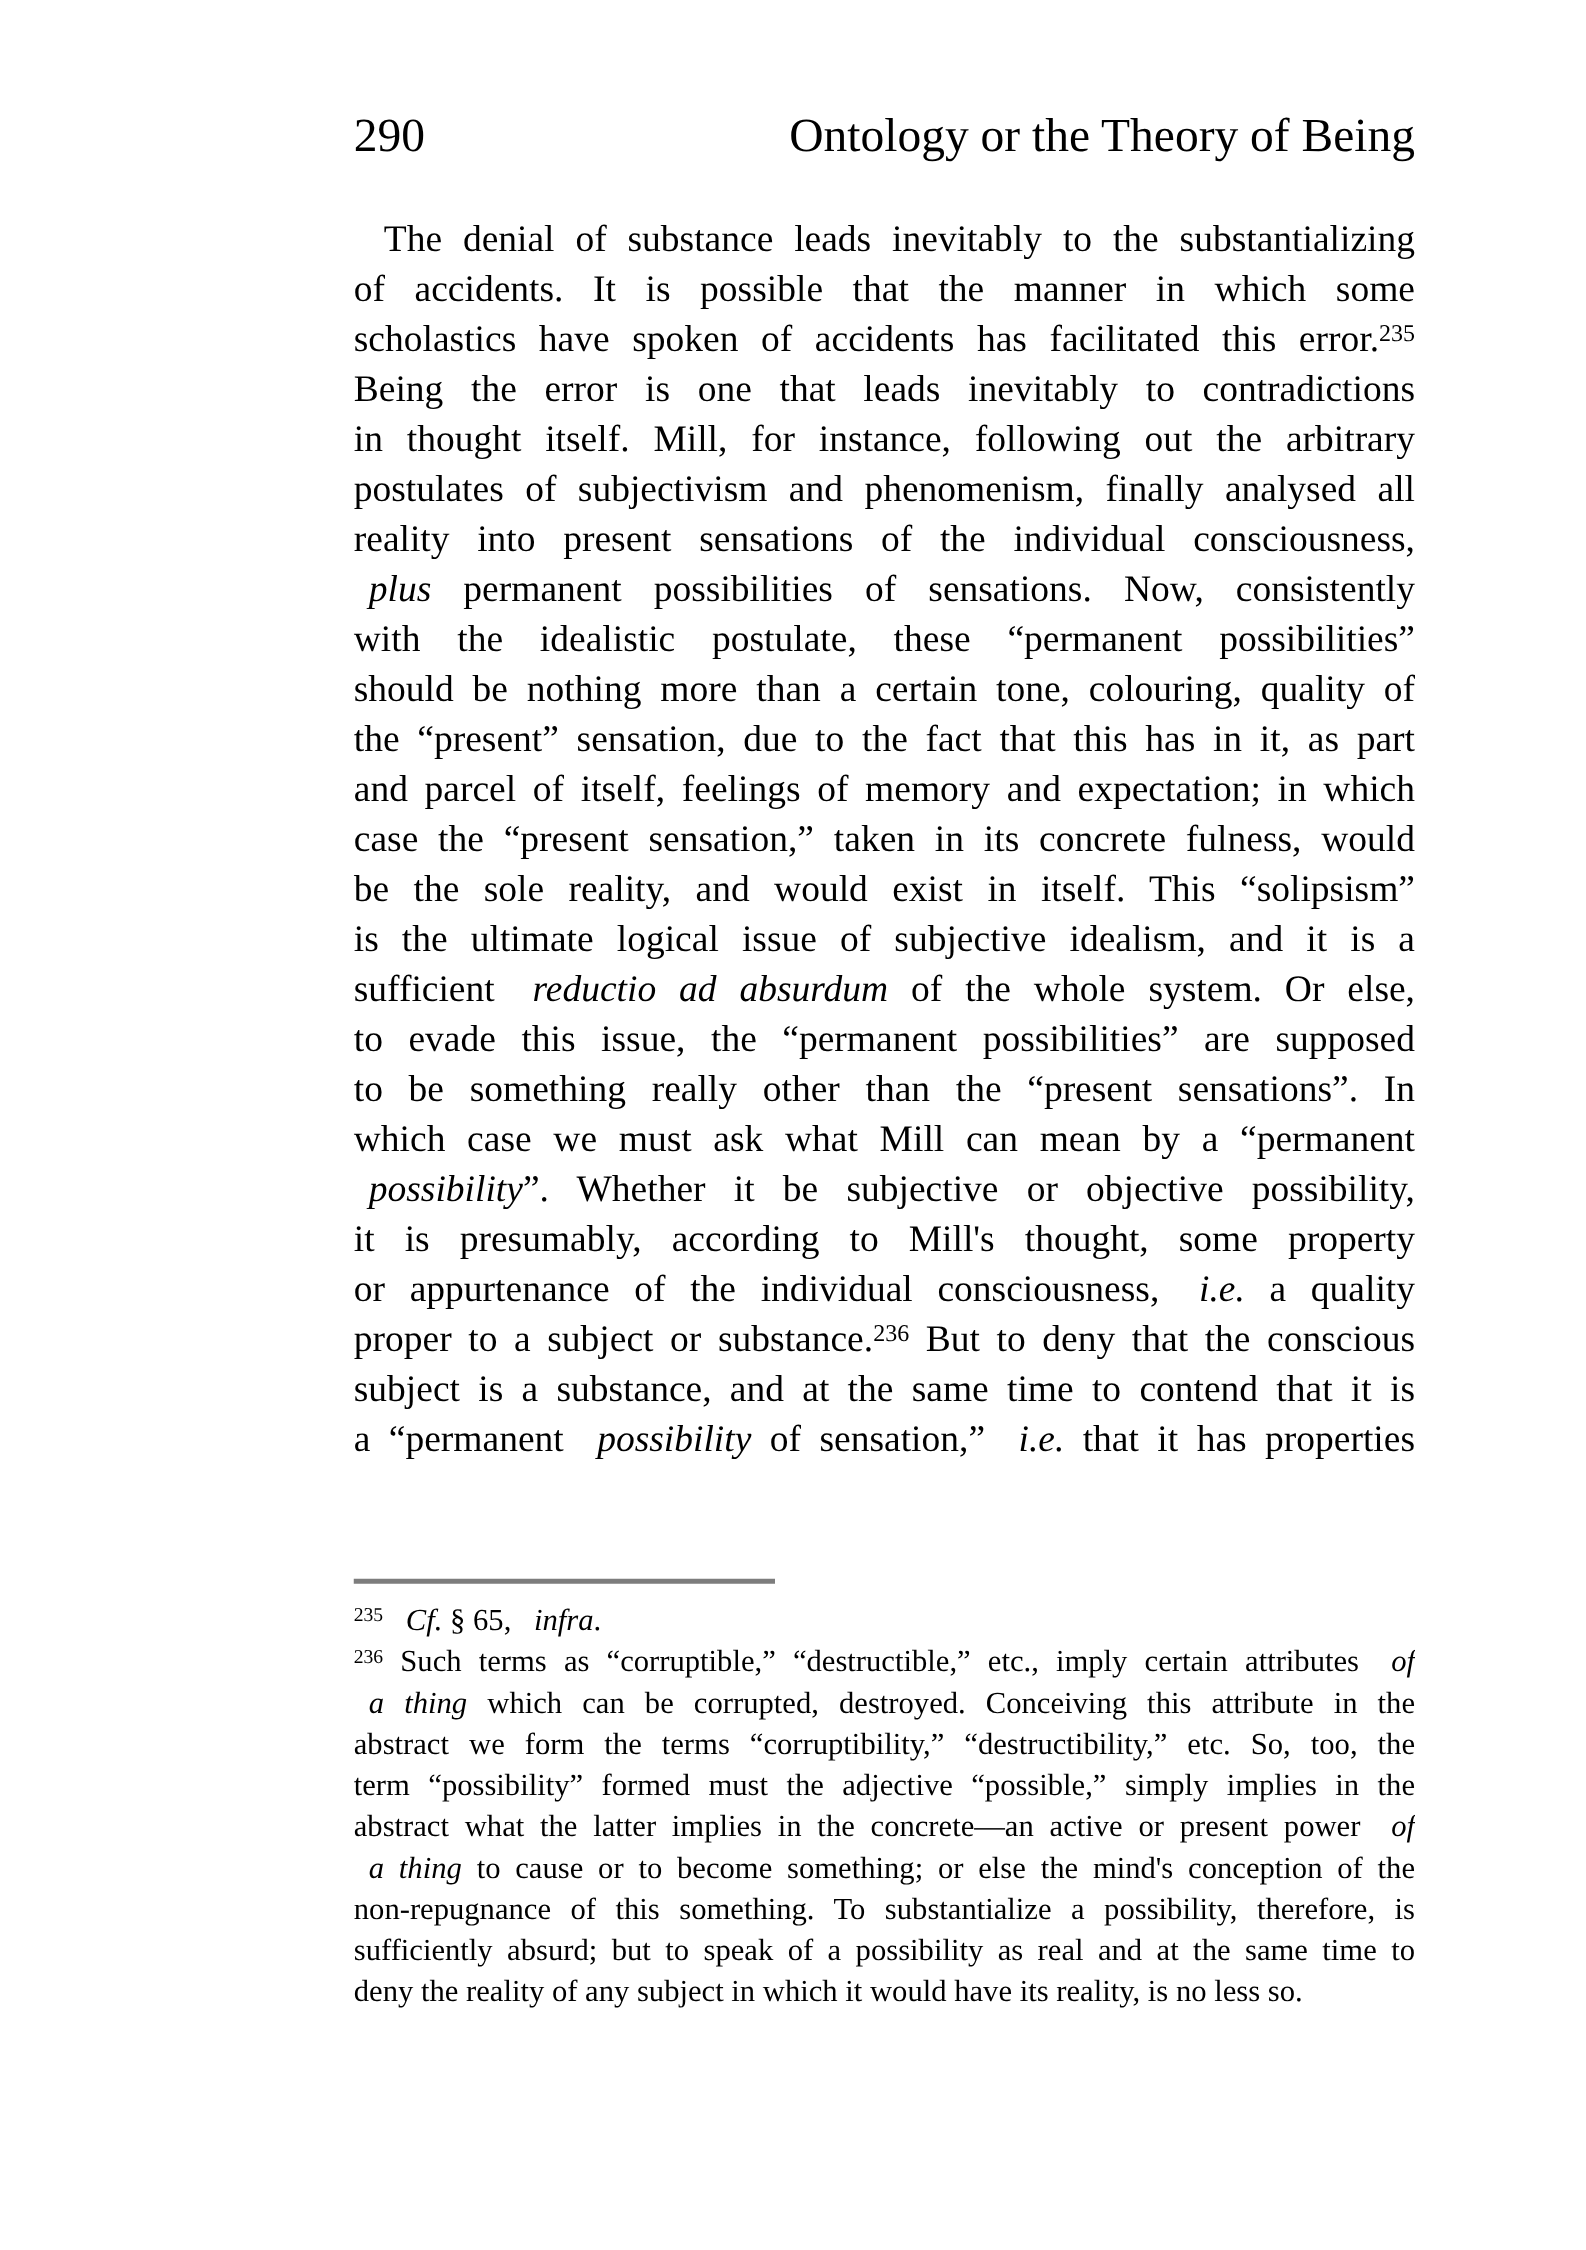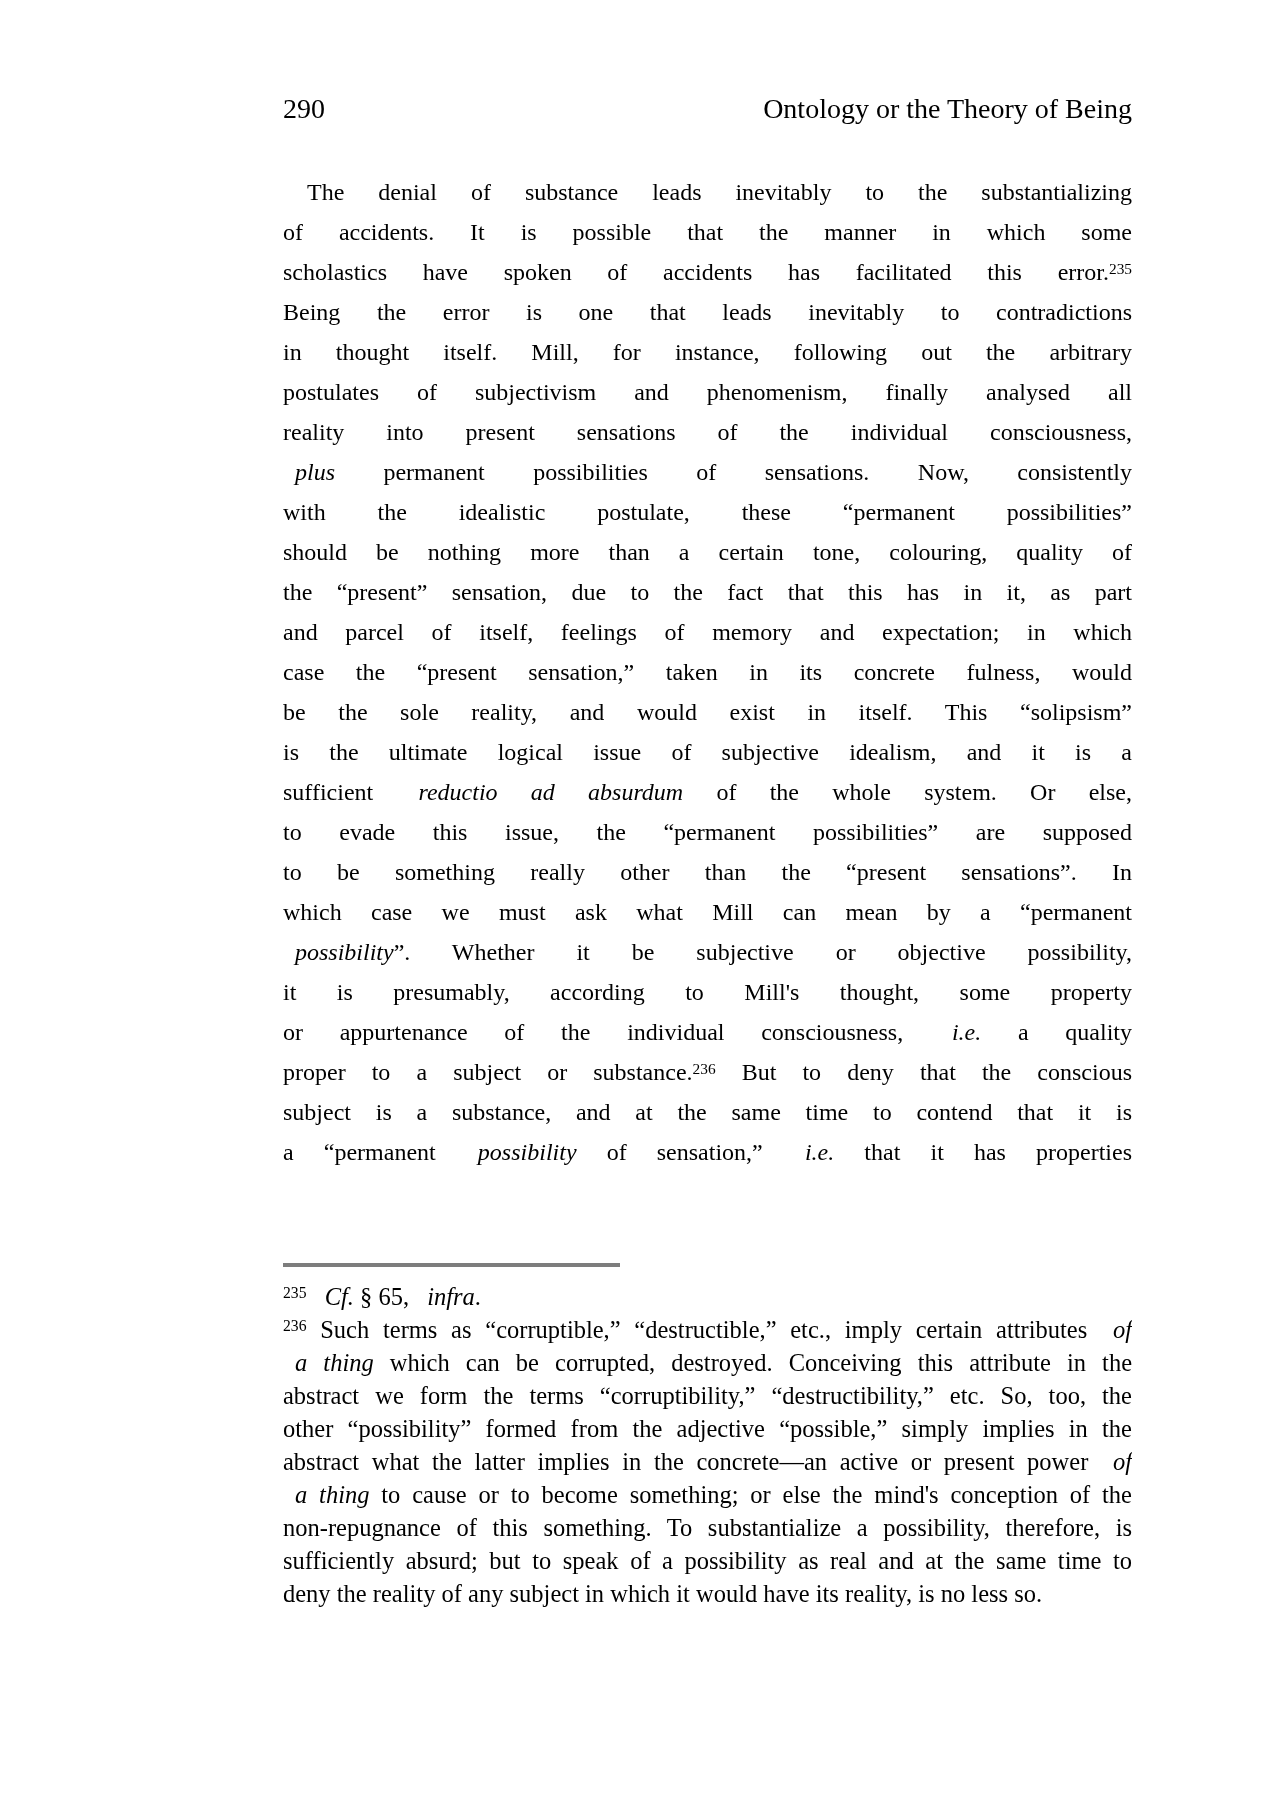--- a/index.html
+++ b/index.html
@@ -11,28 +11,28 @@
     background: #ffffff;
     color: #000000;
     font-family: "Liberation Serif", "DejaVu Serif", serif;
     overflow: hidden;
   }
   .pg-header {
     position: absolute;
     top: 92px; left: 283px; width: 849px;
     display: flex;
     justify-content: space-between;
-    font-size: 28px;
+    font-size: 38px;
     line-height: 34px;
     white-space: nowrap;
   }
   .body-block {
     position: absolute;
     top: 172px; left: 283px; width: 849px;
-    font-size: 24px;
+    font-size: 30px;
   }
   .bl {
     height: 40px;
     line-height: 40px;
     text-align: justify;
     text-align-last: justify;
     overflow: hidden;
   }
   .indent { text-indent: 24px; }
   .it { font-style: italic; margin-left: 12px; }
@@ -101,21 +101,21 @@
   </div>
 
   <div class="fn-sep"></div>
 
   <div class="fn-block">
     <div class="fl no-just"><span class="sup">235</span><span> </span><span class="it">Cf.</span><span> § 65, </span><span class="it">infra</span><span>.</span></div>
 
     <div class="fl"><span class="sup">236</span><span> Such terms as “corruptible,” “destructible,” etc., imply certain attributes </span><span class="it">of</span></div>
     <div class="fl"><span class="it">a thing</span><span> which can be corrupted, destroyed. Conceiving this attribute in the</span></div>
     <div class="fl"><span>abstract we form the terms “corruptibility,” “destructibility,” etc. So, too, the</span></div>
-    <div class="fl"><span>other “possibility” formed from the adjective “possible,” simply implies in the</span></div>
+    <div class="fl"><span>term “possibility” formed must the adjective “possible,” simply implies in the</span></div>
     <div class="fl"><span>abstract what the latter implies in the concrete—an active or present power </span><span class="it">of</span></div>
     <div class="fl"><span class="it">a thing</span><span> to cause or to become something; or else the mind's conception of the</span></div>
     <div class="fl"><span>non-repugnance of this something. To substantialize a possibility, therefore, is</span></div>
     <div class="fl"><span>sufficiently absurd; but to speak of a possibility as real and at the same time to</span></div>
     <div class="fl no-just"><span>deny the reality of any subject in which it would have its reality, is no less so.</span></div>
   </div>
 
 </div>
 
 </body></html>

